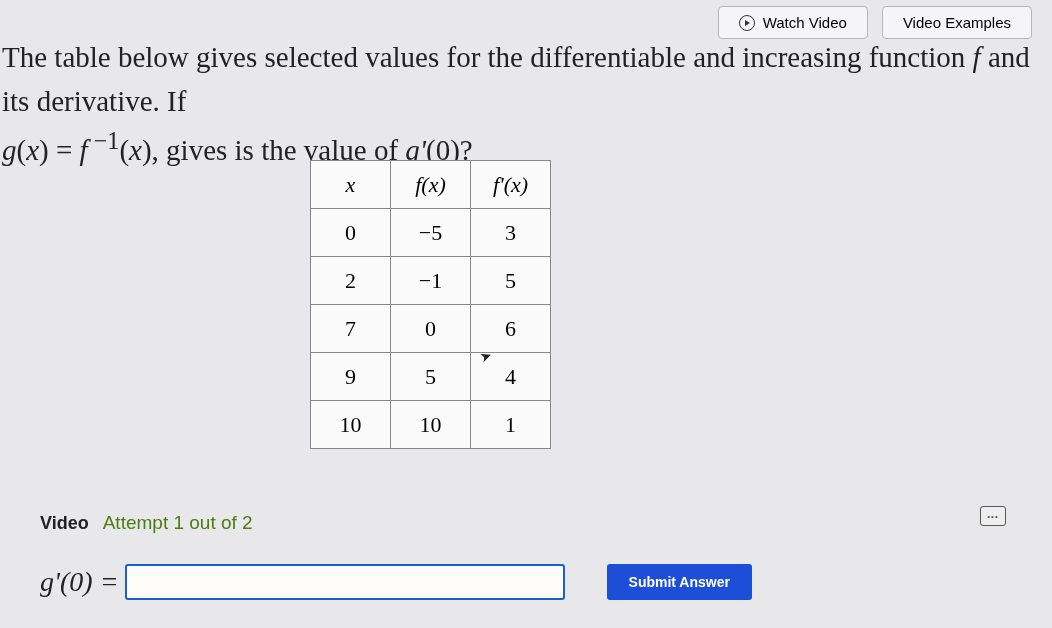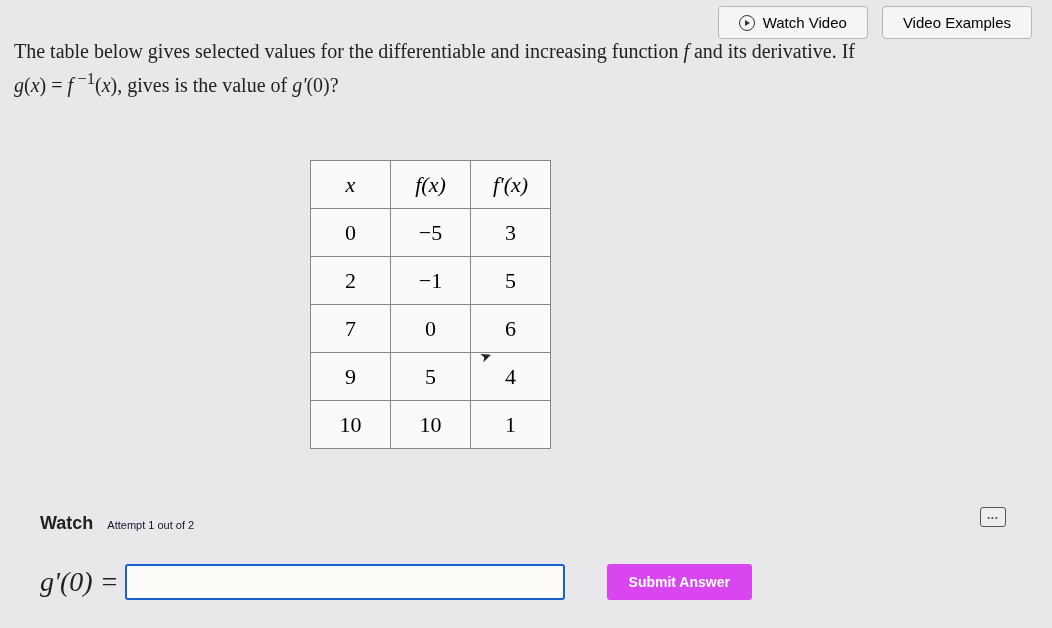--- a/index.html
+++ b/index.html
@@ -43,23 +43,23 @@
   .play-tri {
     width: 0; height: 0;
     border-left: 5px solid #333;
     border-top: 3px solid transparent;
     border-bottom: 3px solid transparent;
     margin-left: 1px;
   }
   .question-text {
     position: absolute;
     top: 36px;
-    left: 14px;
+    left: 2px;
     right: 14px;
-    font-size: 20px;
+    font-size: 29px;
     line-height: 1.5;
     color: #222;
   }
   .table-wrap {
     position: absolute;
     top: 160px;
     left: 310px;
   }
   table {
     border-collapse: collapse;
@@ -88,22 +88,22 @@
     margin-bottom: 30px;
   }
   .answer-label {
     font-family: Arial, sans-serif;
     font-weight: bold;
     font-size: 18px;
     color: #222;
   }
   .attempt-text {
     font-family: Arial, sans-serif;
-    font-size: 11px;
-    color: #0f172a;
+    font-size: 19px;
+    color: #4d7c0f;
   }
   .answer-row {
     display: flex;
     align-items: center;
     gap: 6px;
   }
   .answer-prefix {
     font-style: italic;
     font-size: 28px;
     color: #222;
@@ -112,21 +112,21 @@
     width: 440px;
     height: 36px;
     border: 2px solid #1a5fd0;
     border-radius: 3px;
     background: #fdfcf8;
     padding: 0 8px;
     font-size: 16px;
   }
   .submit-btn {
     margin-left: 36px;
-    background: #d946ef;
+    background: #1d4ed8;
     color: #fff;
     border: none;
     border-radius: 3px;
     padding: 10px 22px;
     font-family: Arial, sans-serif;
     font-size: 14px;
     font-weight: bold;
     cursor: pointer;
   }
   .keypad-icon {
@@ -206,21 +206,21 @@
           <td>1</td>
     </tr>
   </tbody>
     </table>
 </div>
 
 <div class="cursor-arrow">➤</div>
 
 <div class="answer-section">
   <div class="answer-header" style="position:relative;">
-    <span class="answer-label">Watch</span>
+    <span class="answer-label">Video</span>
     <span class="attempt-text">Attempt 1 out of 2</span>
     <div class="keypad-icon">
         <span class="keypad-dots">•••</span>
       </div>
   </div>
   <div class="answer-row">
     <span class="answer-prefix">
       <span style="font-style:italic;">g'</span>(0) =
     </span>
     <input class="answer-input" type="text" value="" style="">

